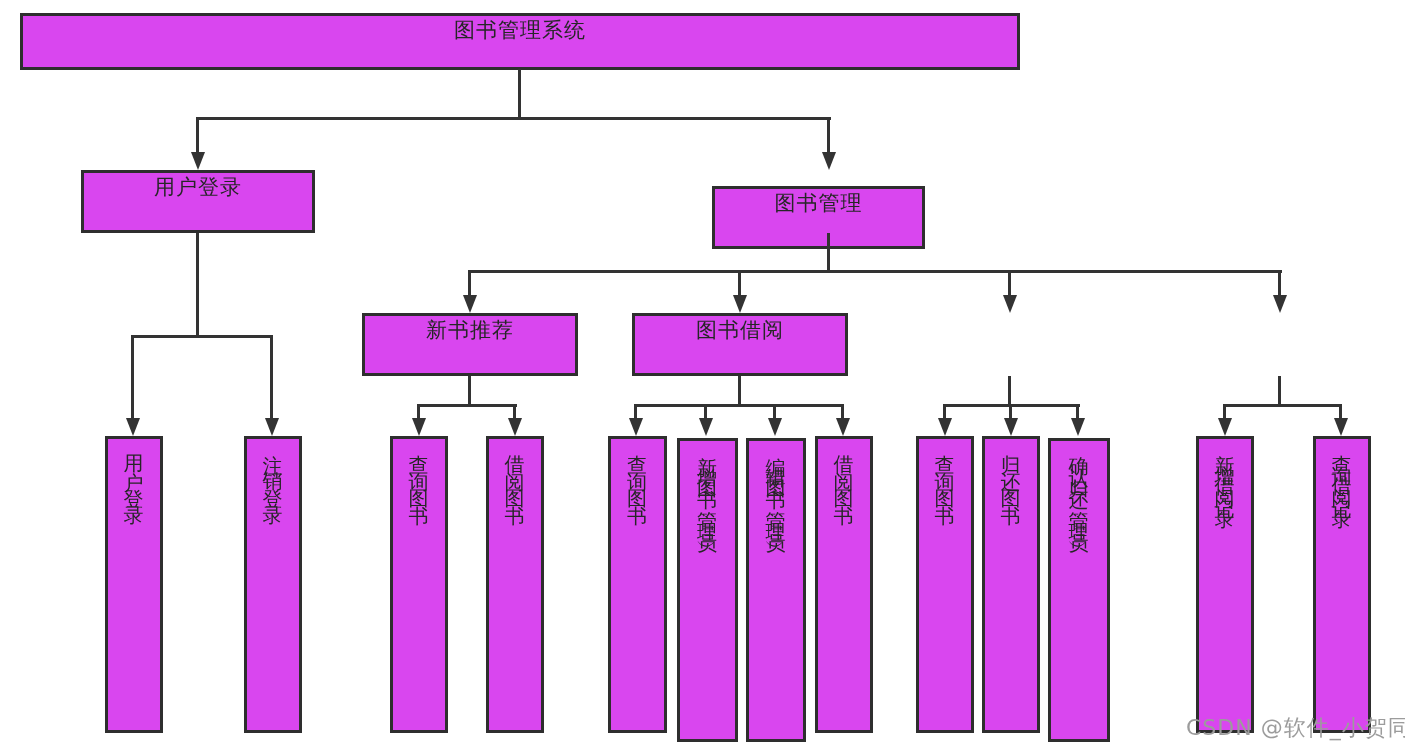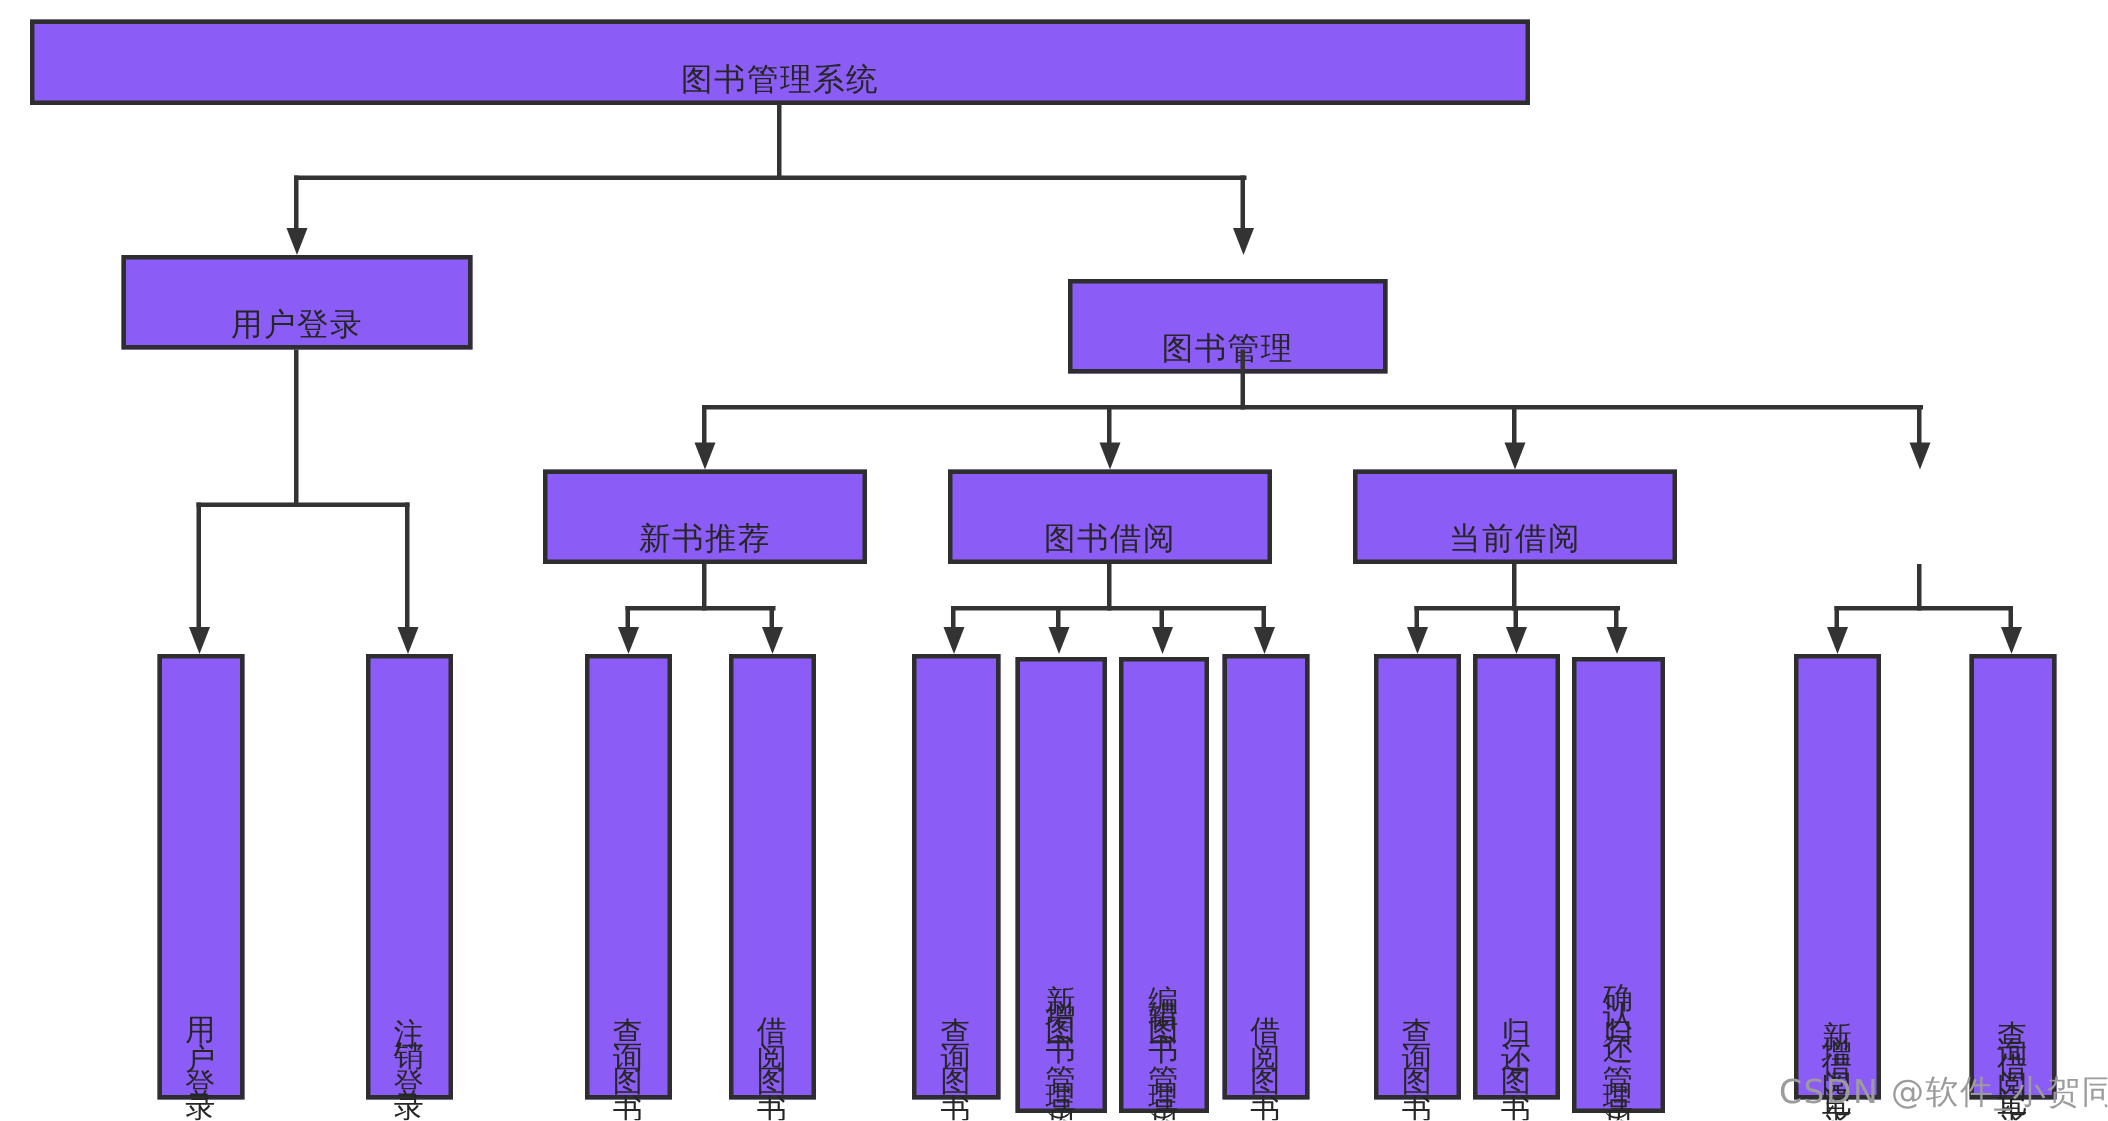--- a/index.html
+++ b/index.html
@@ -7,24 +7,24 @@
     position: relative;
     width: 1405px;
     height: 747px;
     background: #ffffff;
     overflow: hidden;
     font-family: "DejaVu Sans", "Liberation Sans", sans-serif;
   }
   .box {
     position: absolute;
     box-sizing: border-box;
-    background: #8b5cf6;
+    background: #d946ef;
     border: 3px solid #2e2e2e;
     display: flex;
-    align-items: flex-end;
+    align-items: flex-start;
     justify-content: center;
   }
   .lbl {
     font-size: 21px;
     color: #262626;
     letter-spacing: 1px;
     white-space: nowrap;
   }
   .vlbl {
     writing-mode: vertical-rl;
@@ -97,23 +97,20 @@
   <div class="arr" style="left:1003px;top:295px"></div>
   <div class="vline" style="left:1278px;top:270px;height:27px"></div>
   <div class="arr" style="left:1273px;top:295px"></div>
 
   <div class="box" style="left:632px;top:313px;width:216px;height:63px">
     <span class="lbl">图书借阅</span>
   </div>
   <div class="box" style="left:362px;top:313px;width:216px;height:63px">
     <span class="lbl">新书推荐</span>
   </div>
-  <div class="box" style="left:902px;top:313px;width:216px;height:63px">
-    <span class="lbl">当前借阅</span>
-  </div>
 
   <div class="vline" style="left:468px;top:376px;height:31px"></div>
   <div class="hline" style="left:417px;top:404px;width:100px"></div>
   <div class="vline" style="left:417px;top:404px;height:16px"></div>
   <div class="arr" style="left:412px;top:418px"></div>
   <div class="vline" style="left:513px;top:404px;height:16px"></div>
   <div class="arr" style="left:508px;top:418px"></div>
 
   <div class="vline" style="left:738px;top:376px;height:31px"></div>
   <div class="hline" style="left:634px;top:404px;width:210px"></div>

